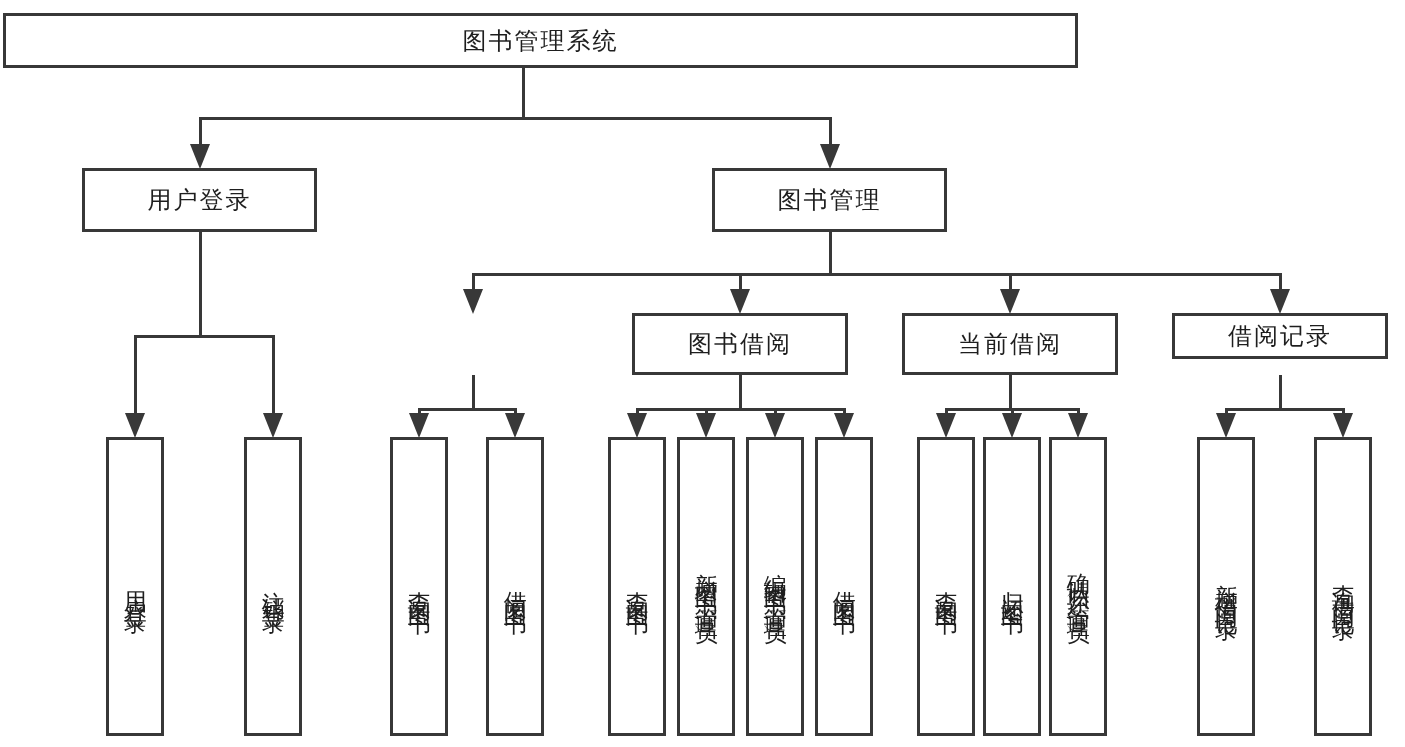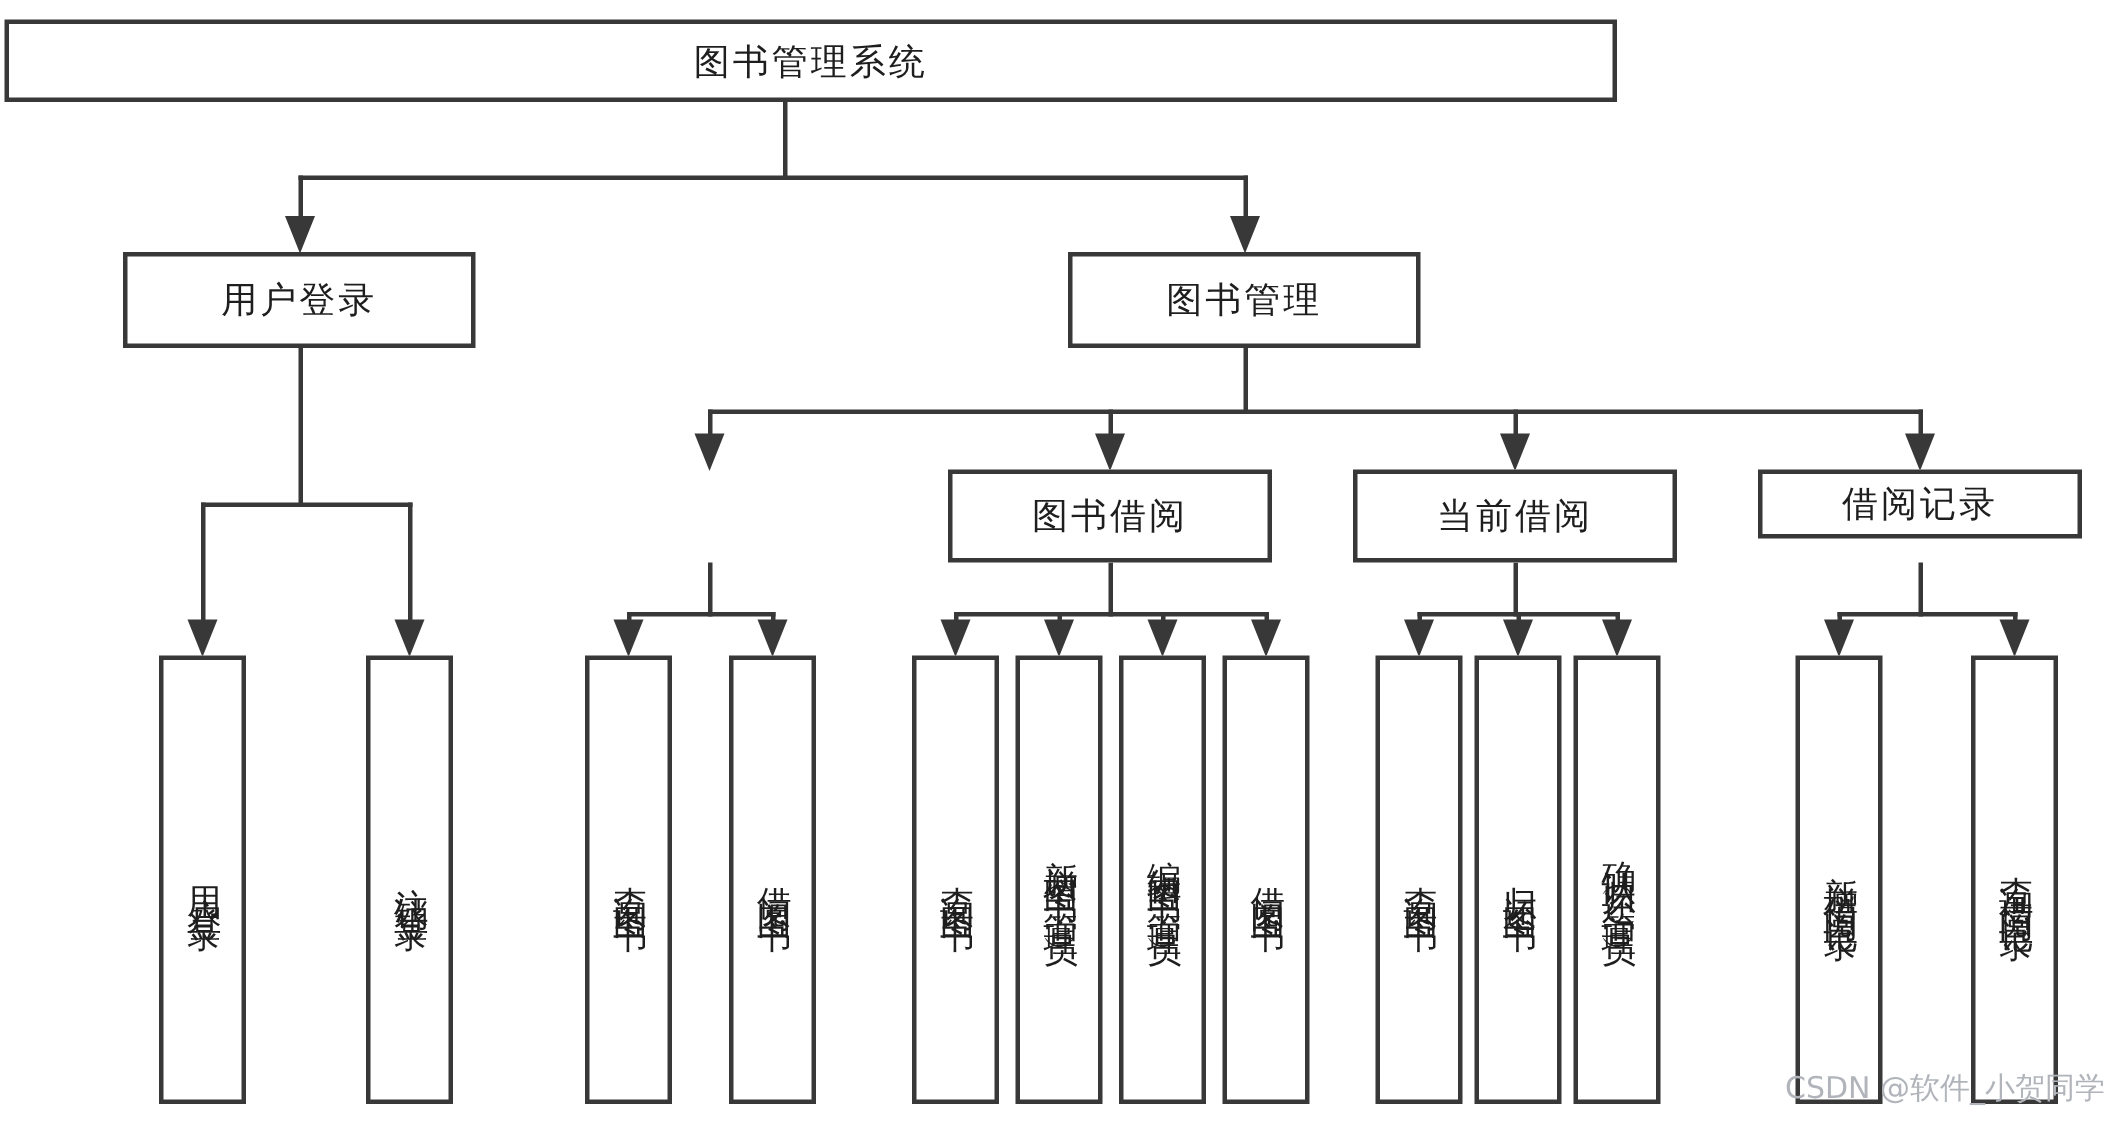--- a/index.html
+++ b/index.html
@@ -193,15 +193,14 @@
     <span class="vtext">确认归还（管理员）</span>
   </div>
 
   <div class="box" style="left:1197px; top:437px; width:58px; height:299px;">
     <span class="vtext">新增借阅记录</span>
   </div>
   <div class="box" style="left:1314px; top:437px; width:58px; height:299px;">
     <span class="vtext">查询借阅记录</span>
   </div>
 
-  <div class="watermark">CSDN @软件_小贺同学</div>
 
 </div>
 
 </body></html>

